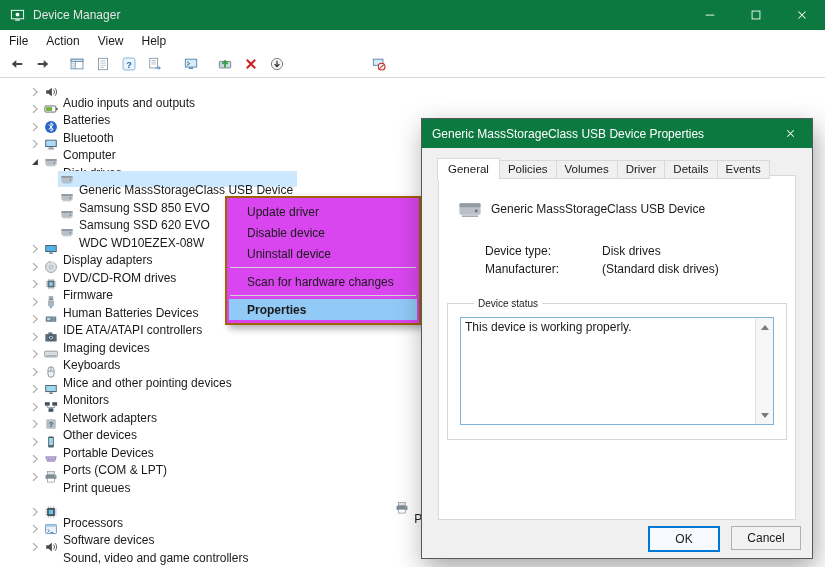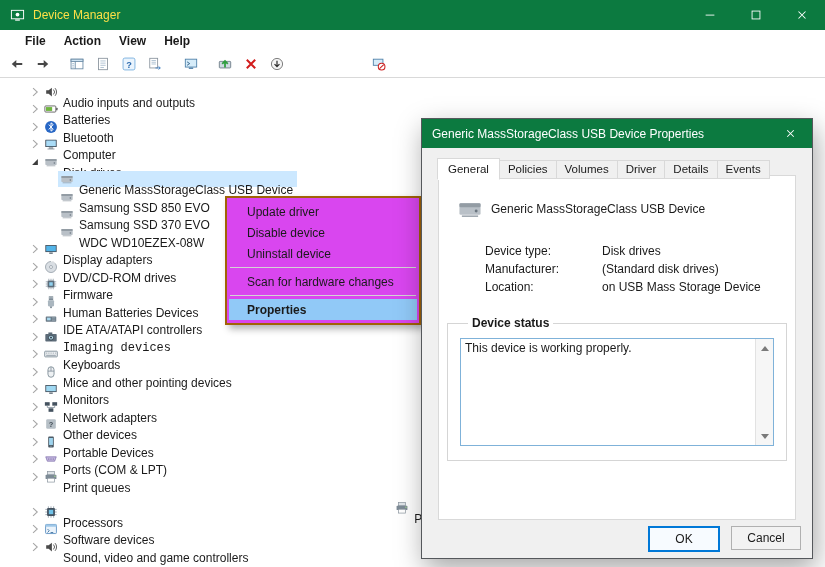--- a/index.html
+++ b/index.html
@@ -1,26 +1,26 @@
 <!DOCTYPE html>
 <html style="--titlebar: #0c7a40; --accent: #0078d7; --selection: #cce8ff; --menu-hl: #91c9f7;"><head>
 <meta charset="utf-8">
 <style>
   html,body{margin:0;padding:0;}
   .screen{position:relative;width:825px;height:567px;overflow:hidden;background:#fff;
           font-family:"Liberation Sans",sans-serif;font-size:12px;color:#1a1a1a;}
 
   
-  .titlebar{height:30px;background:var(--titlebar);display:flex;align-items:center;color:#fde047;}
+  .titlebar{height:30px;background:var(--titlebar);display:flex;align-items:center;color:#e5e5e5;}
   .app-icon{margin:0 8px 0 10px;display:flex;}
   .titlebar .title{flex:1;font-size:12px;}
   .caption-btns{display:flex;height:100%;}
   .cap{width:46px;height:100%;display:flex;align-items:center;justify-content:center;}
 
-  .menubar{height:21px;display:flex;align-items:center;padding-left:16px;background:#fff;font-weight:bold;}
+  .menubar{height:21px;display:flex;align-items:center;padding-left:0;background:#fff;}
   .menu-item{padding:3px 9px;}
 
   .toolbar{height:26px;display:flex;align-items:center;padding-left:6px;background:#fff;
            border-bottom:1px solid #d9d9d9;}
   .tool-btn{width:22px;height:22px;display:flex;align-items:center;justify-content:center;margin-right:4px;}
   .tool-btn.gap-sm{margin-left:8px;}
   .tool-btn.gap{margin-left:10px;}
   .tool-btn.gap-lg{margin-left:76px;}
 
   .tree{padding-top:5px;background:#fff;}
@@ -53,21 +53,21 @@
 
   .tab-page{position:absolute;left:16px;right:16px;top:56px;bottom:38px;background:#fff;
             border:1px solid #d9d9d9;}
   .device-head{padding:20px 0 0 16px;display:flex;align-items:center;}
   .device-icon{display:flex;flex:none;}
   .device-name{margin-left:6px;}
   .fields{margin-top:20px;}
   .field-row{height:18px;display:flex;padding-left:46px;align-items:center;}
   .field-label{width:117px;flex:none;}
   .status-group{border:1px solid #d5d5d5;margin:20px 8px 0;padding:8px 12px 14px;}
-  .status-group legend{padding:0 4px;margin-left:8px;font-size:12px;font-weight:bold;}
+  .status-group legend{padding:0 4px;margin-left:14px;font-size:10px;}
   .status-box{height:106px;border:1px solid #7fb2d9;background:#fff;display:flex;}
   .status-text{flex:1;padding:2px 4px;font-size:12px;}
   .status-scrollbar{width:17px;flex:none;background:#f6f6f6;border-left:1px solid #e2e2e2;
                     display:flex;flex-direction:column;justify-content:space-between;align-items:center;padding:3px 0;}
   .sb-arrow{width:13px;height:12px;display:flex;align-items:center;justify-content:center;}
 
   .dlg-buttons{position:absolute;right:11px;bottom:6px;display:flex;gap:11px;}
   .btn{width:68px;height:22px;display:flex;align-items:center;justify-content:center;
        background:#f2f2f2;border:1px solid #b0b0b0;font-size:12px;}
   .btn.primary{border:2px solid var(--accent);background:#f7fbff;}
@@ -299,21 +299,21 @@
           <span class="chevron"></span>
           <span class="row-content">
             <span class="tree-icon">
               <svg viewBox="0 0 16 16" width="14" height="14" xmlns="http://www.w3.org/2000/svg">
                 <rect x="1.5" y="4.5" width="13" height="7" rx="0.8" fill="#b9c0c7"></rect>
                 <rect x="1.5" y="4.5" width="13" height="2.4" rx="0.8" fill="#939ca4"></rect>
                 <circle cx="11.8" cy="9.2" r="0.9" fill="#6b7680"></circle>
                 <rect x="3" y="12" width="10" height="0.8" fill="#8a949e"></rect>
               </svg>
             </span>
-            <span class="tree-label">Samsung SSD 370 EVO</span>
+            <span class="tree-label">Samsung SSD 620 EVO</span>
           </span>
         </div>
         <div class="tree-row" style="padding-left: 44px;">
           <span class="chevron"></span>
           <span class="row-content">
             <span class="tree-icon">
               <svg viewBox="0 0 16 16" width="14" height="14" xmlns="http://www.w3.org/2000/svg">
                 <rect x="1.5" y="4.5" width="13" height="7" rx="0.8" fill="#b9c0c7"></rect>
                 <rect x="1.5" y="4.5" width="13" height="2.4" rx="0.8" fill="#939ca4"></rect>
                 <circle cx="11.8" cy="9.2" r="0.9" fill="#6b7680"></circle>
@@ -402,21 +402,21 @@
             <span class="tree-icon">
               <svg viewBox="0 0 16 16" width="14" height="14" xmlns="http://www.w3.org/2000/svg">
                 <rect x="2" y="5" width="12" height="6" rx="0.8" fill="#6b7a86"></rect>
                 <rect x="3.5" y="6.5" width="4" height="3" fill="#a8d8ef"></rect>
                 <path d="M9 6.5h4M9 8h4M9 9.5h4" stroke="#9fb0ba" stroke-width="0.8"></path>
               </svg>
             </span>
             <span class="tree-label">IDE ATA/ATAPI controllers</span>
           </span>
         </div>
-        <div class="tree-row" style="padding-left: 28px; font-family: Liberation Mono, monospace;">
+        <div class="tree-row" style="padding-left: 28px;">
           <span class="chevron">
             <svg viewBox="0 0 16 16" width="14" height="14" xmlns="http://www.w3.org/2000/svg">
               <path d="M5.8 3.5L10.6 8l-4.8 4.5" fill="none" stroke="#a6a6a6" stroke-width="1.2"></path>
             </svg>
           </span>
           <span class="row-content">
             <span class="tree-icon">
               <svg viewBox="0 0 16 16" width="14" height="14" xmlns="http://www.w3.org/2000/svg">
                 <rect x="1.5" y="4.5" width="13" height="8.5" rx="1" fill="#5c6b78"></rect>
                 <rect x="5" y="2.8" width="4.5" height="2" fill="#5c6b78"></rect>
@@ -675,24 +675,20 @@
       </div>
       <div class="fields">
           <div class="field-row">
             <span class="field-label">Device type:</span>
             <span class="field-value">Disk drives</span>
           </div>
           <div class="field-row">
             <span class="field-label">Manufacturer:</span>
             <span class="field-value">(Standard disk drives)</span>
           </div>
-          <div class="field-row">
-            <span class="field-label">Location:</span>
-            <span class="field-value">on USB Mass Storage Device</span>
-          </div>
         </div>
       <fieldset class="status-group">
         <legend>Device status</legend>
         <div class="status-box">
           <div class="status-text">This device is working properly.</div>
           <div class="status-scrollbar">
             <div class="sb-arrow">
                 <svg width="8" height="5" viewBox="0 0 8 5">
                   <path d="M4 0l4 5H0z" fill="#7a7a7a"></path>
                 </svg>

